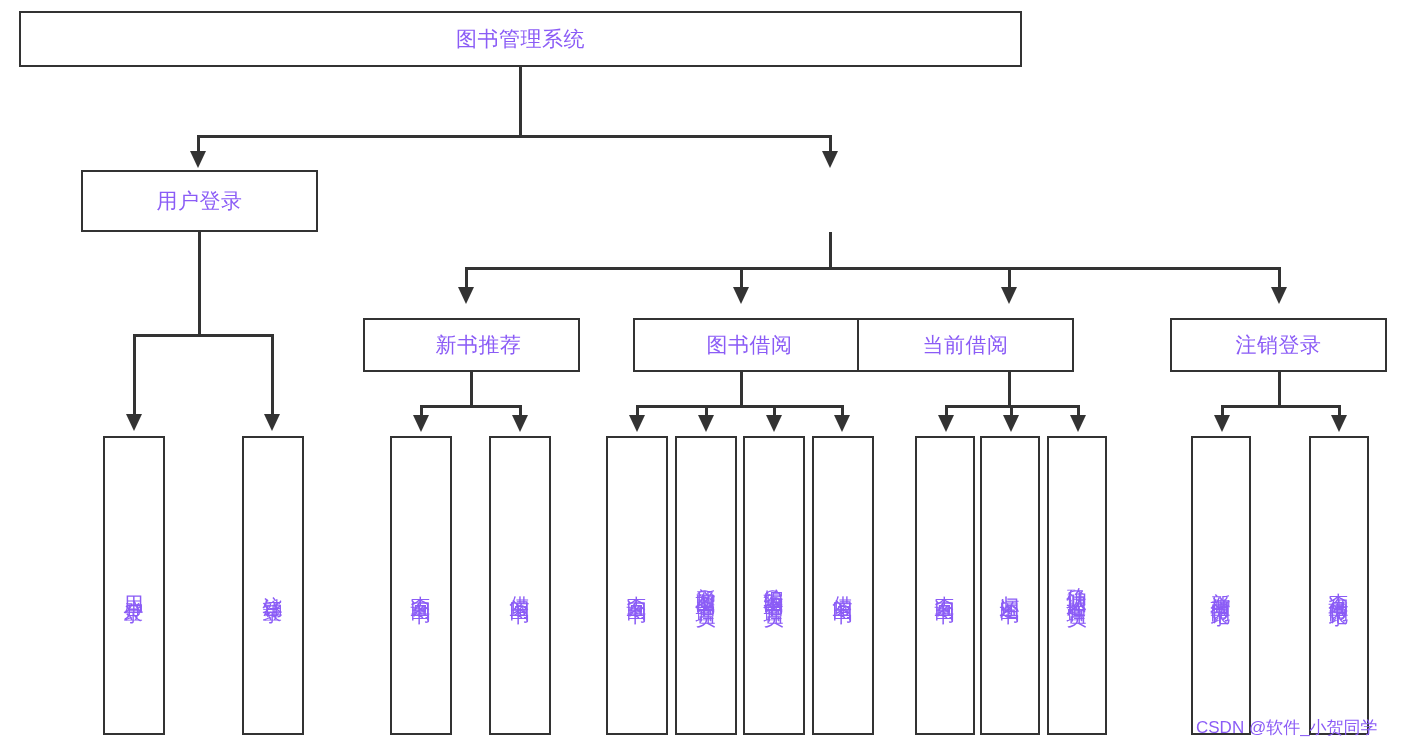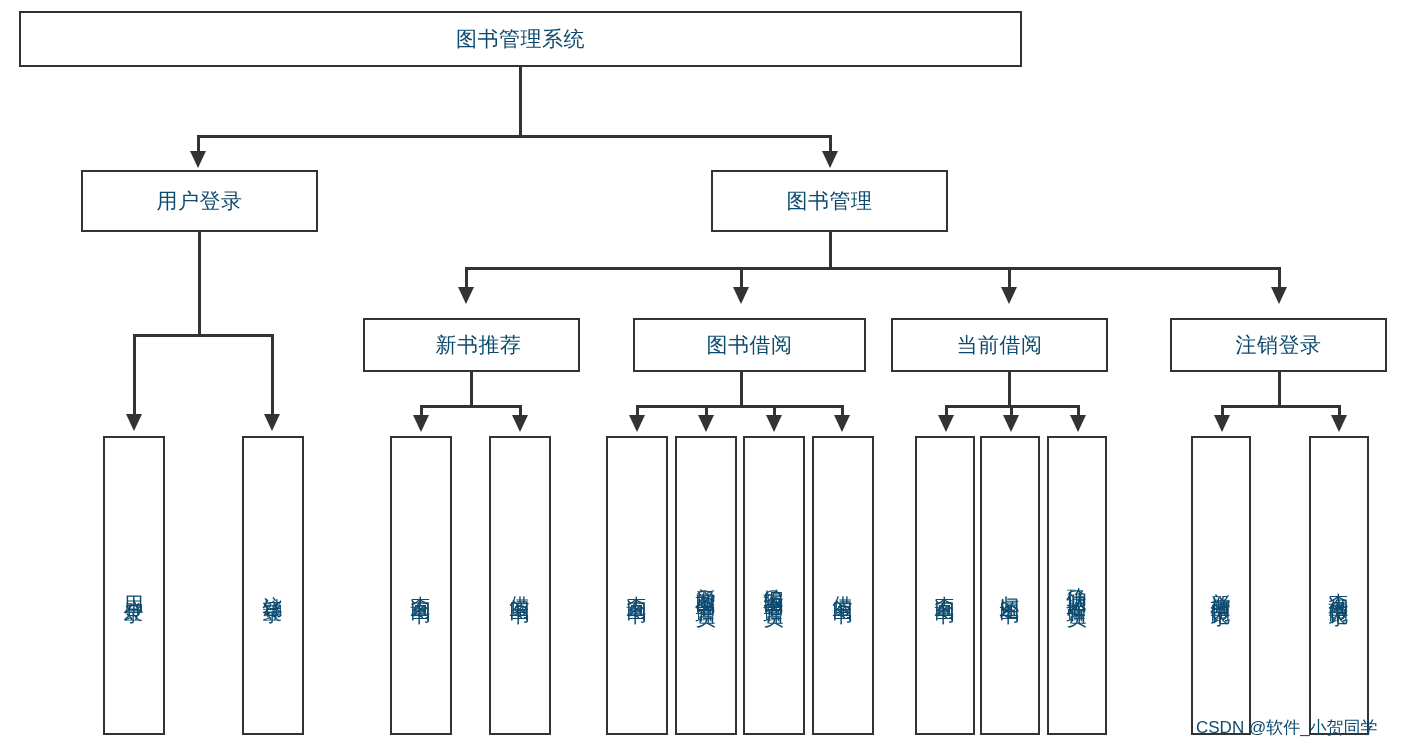--- a/index.html
+++ b/index.html
@@ -19,21 +19,21 @@
   }
   
   .node {
     position: absolute;
     box-sizing: border-box;
     border: 2.5px solid #333333;
     background: #ffffff;
     display: flex;
     align-items: center;
     justify-content: center;
-    color: #0c4a6e;
+    color: #8b5cf6;
     z-index: 3;
   }
   .node.h {            
     font-size: 21px;
     letter-spacing: 0.5px;
   }
   .node.v {            
     font-size: 20px;
     align-items: center;
     justify-content: center;
@@ -58,21 +58,21 @@
     width: 0;
     height: 0;
     border-left: 8px solid transparent;
     border-right: 8px solid transparent;
     border-top: 17px solid #333333;
     z-index: 2;
   }
   
   #watermark {
     position: absolute;
-    color: #0c4a6e;
+    color: #8b5cf6;
     font-size: 17px;
     z-index: 5;
     white-space: nowrap;
     pointer-events: none;
   }
 </style>
 </head>
 <body>
 
 <div id="canvas">
@@ -88,23 +88,20 @@
   <div class="edge vline" style="left:197px; top:135px; height:20px;"></div>
   <div class="arrow" style="left:190px; top:151px;"></div>
 
   <div class="edge vline" style="left:829px; top:135px; height:20px;"></div>
   <div class="arrow" style="left:822px; top:151px;"></div>
 
   <div class="node h" style="left:81px; top:170px; width:237px; height:62px;">
     <span>用户登录</span>
   </div>
 
-  <div class="node h" style="left:711px; top:170px; width:237px; height:62px;">
-    <span>图书管理</span>
-  </div>
 
   <div class="edge vline" style="left:198px; top:232px; height:104px;"></div>
   <div class="edge hline" style="left:133px; top:334px; width:140px;"></div>
   <div class="edge vline" style="left:133px; top:334px; height:82px;"></div>
   <div class="arrow" style="left:126px; top:414px;"></div>
   <div class="edge vline" style="left:271px; top:334px; height:82px;"></div>
   <div class="arrow" style="left:264px; top:414px;"></div>
 
   <div class="node v" style="left:103px; top:436px; width:62px; height:299px;">
     <span class="vtext">用户登录</span>
@@ -127,21 +124,21 @@
 
   <div class="edge vline" style="left:1278px; top:267px; height:22px;"></div>
   <div class="arrow" style="left:1271px; top:287px;"></div>
 
   <div class="node h" style="left:363px; top:318px; width:217px; height:54px;padding-left:14px;">
     <span>新书推荐</span>
   </div>
   <div class="node h" style="left:633px; top:318px; width:233px; height:54px;">
     <span>图书借阅</span>
   </div>
-  <div class="node h" style="left:891px; top:318px; width:217px; height:54px;">
+  <div class="node h" style="left:857px; top:318px; width:217px; height:54px;">
     <span>当前借阅</span>
   </div>
   <div class="node h" style="left:1170px; top:318px; width:217px; height:54px;">
     <span>注销登录</span>
   </div>
 
   <div class="edge vline" style="left:470px; top:372px; height:35px;"></div>
   <div class="edge hline" style="left:420px; top:405px; width:101px;"></div>
   <div class="edge vline" style="left:420px; top:405px; height:13px;"></div>
   <div class="arrow" style="left:413px; top:415px;"></div>

